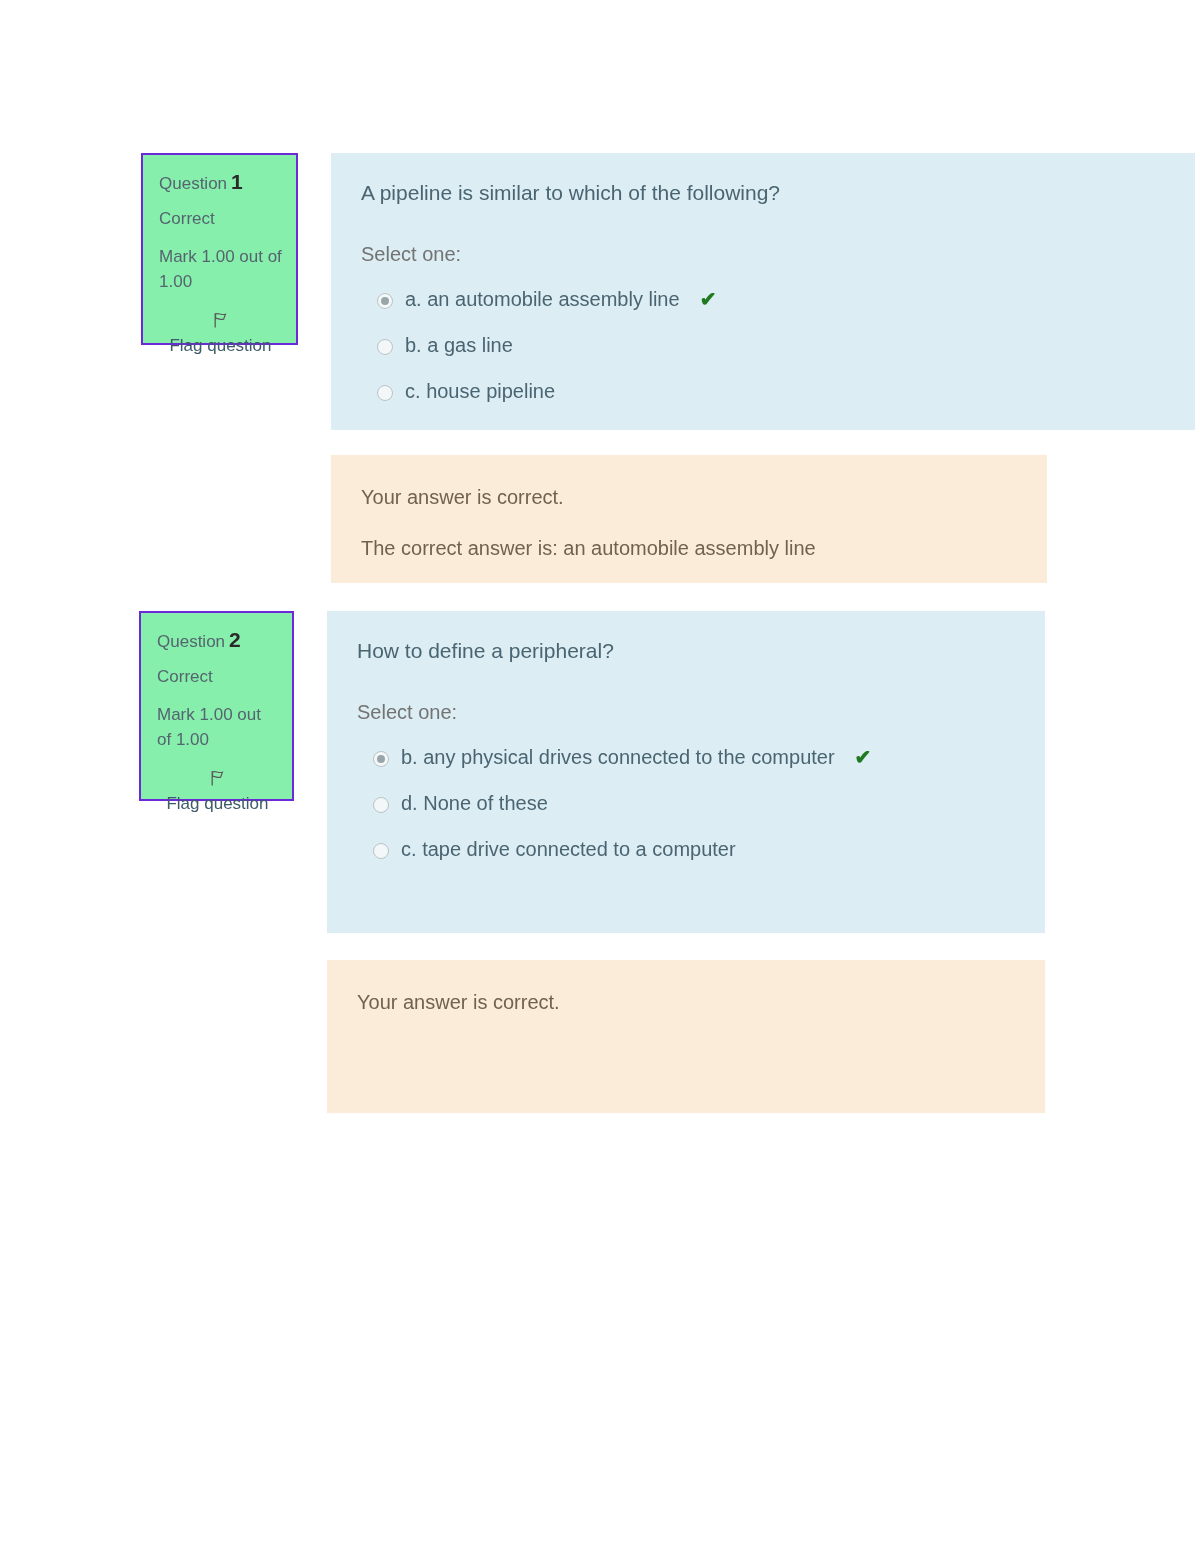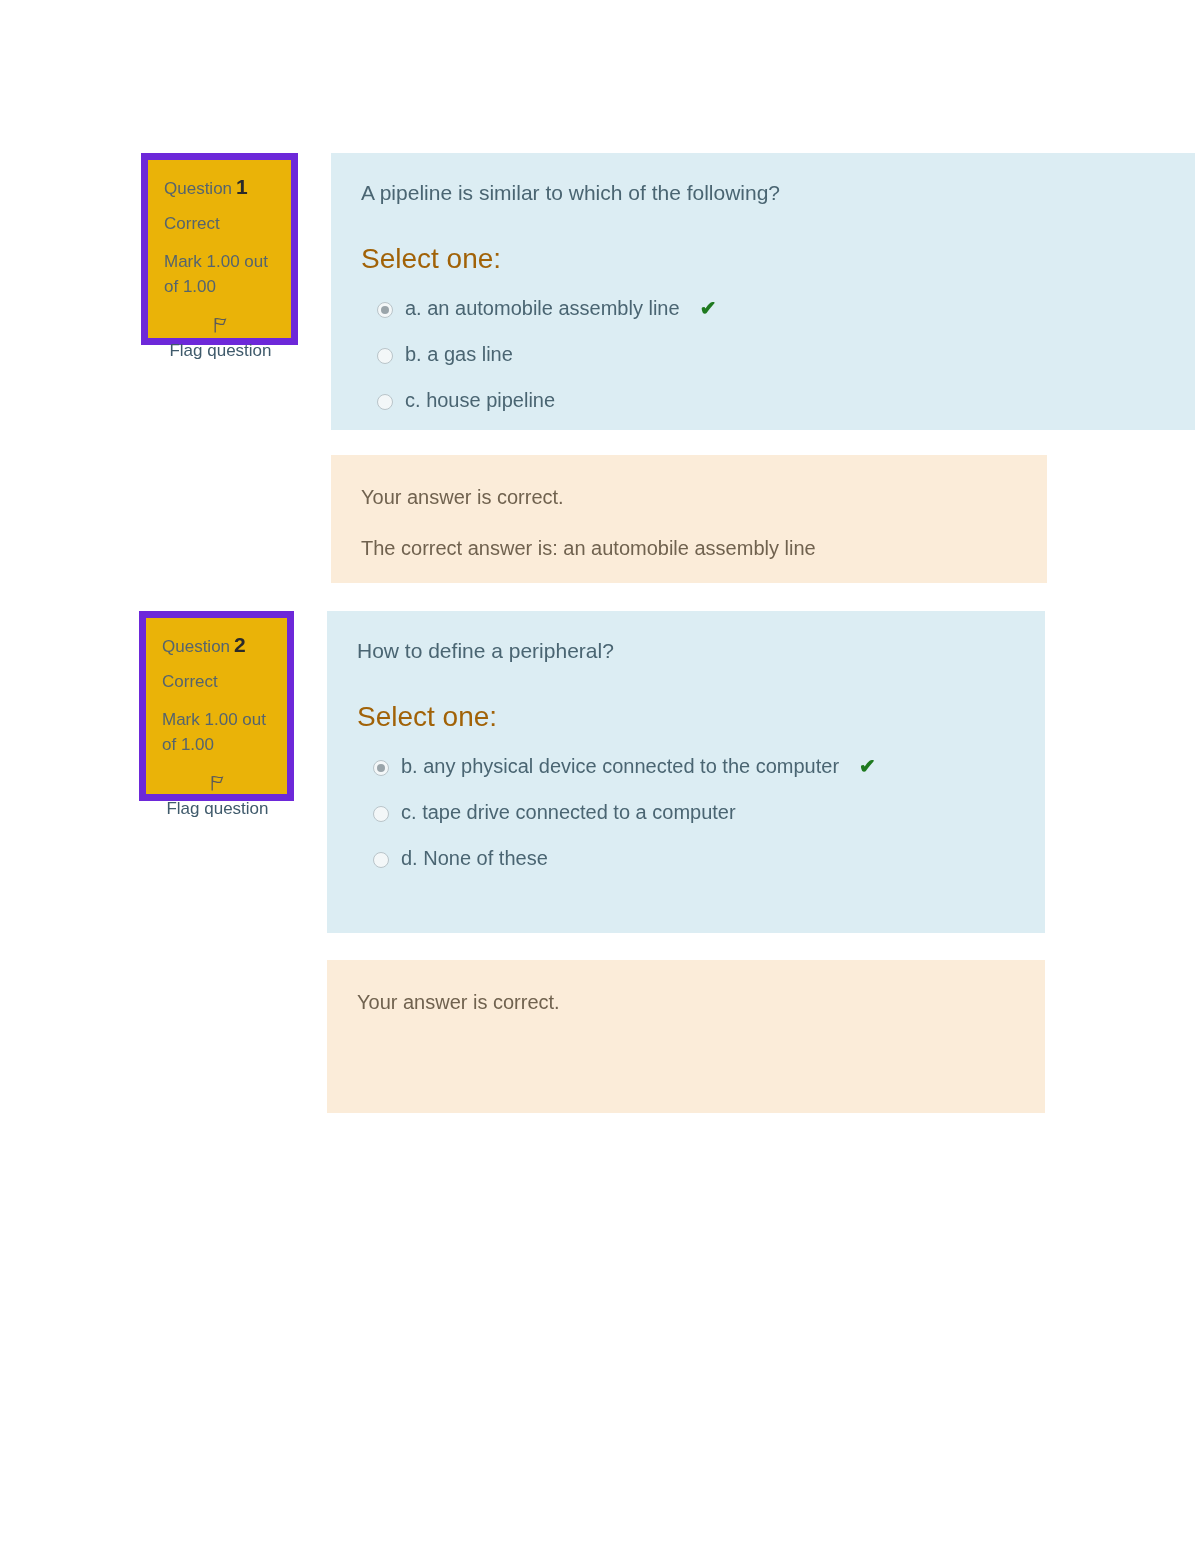--- a/index.html
+++ b/index.html
@@ -24,22 +24,22 @@
   }
 
   
   .question-block {
     position: absolute;
   }
 
   
   .info-panel {
     position: absolute;
-    background: #eab308;
-    border: 7px solid #6d28d9;
+    background: #86efac;
+    border: 2px solid #6d28d9;
     box-sizing: border-box;
     padding: 16px 14px 16px 16px;
     color: #52616b;
     font-size: 17px;
     line-height: 1.0;
   }
   .info-line {
     margin: 0 0 18px 0;
     color: #55646e;
     font-size: 17px;
@@ -84,22 +84,22 @@
     padding: 26px 30px 30px 30px;
     color: #4a6572;
   }
   .qtext {
     font-size: 21px;
     line-height: 1.35;
     color: #4a6572;
     margin: 0 0 36px 0;
   }
   .select-one {
-    font-size: 28px;
-    color: #a16207;
+    font-size: 20px;
+    color: #737373;
     margin: 0 0 10px 0;
   }
   .answers { margin: 0; padding: 0; list-style: none; }
   .answer-row {
     display: flex;
     align-items: center;
     gap: 12px;
     padding: 10px 0 10px 16px;
     font-size: 20px;
     color: #4a6572;
@@ -218,30 +218,30 @@
         <span>Flag question</span>
       </div>
     </div>
 
     <div class="qbody" style="left:327px; top:611px; width:718px; height:322px;">
       <div class="qtext">How to define a peripheral?</div>
       <div class="select-one">Select one:</div>
       <ul class="answers">
         <li class="answer-row">
           <span class="radio checked"></span>
-          <span class="answer-text"><span>b.</span>&nbsp;<span>any physical device connected to the computer</span></span>
+          <span class="answer-text"><span>b.</span>&nbsp;<span>any physical drives connected to the computer</span></span>
           <span class="correct-check">✔</span>
         </li>
         <li class="answer-row">
           <span class="radio"></span>
+          <span class="answer-text"><span>d.</span>&nbsp;<span>None of these</span></span>
+        </li>
+        <li class="answer-row">
+          <span class="radio"></span>
           <span class="answer-text"><span>c.</span>&nbsp;<span>tape drive connected to a computer</span></span>
-        </li>
-        <li class="answer-row">
-          <span class="radio"></span>
-          <span class="answer-text"><span>d.</span>&nbsp;<span>None of these</span></span>
         </li>
       </ul>
     </div>
 
     <div class="feedback" style="left:327px; top:960px; width:718px; height:153px;">
       <div class="fb-line">Your answer is correct.</div>
     </div>
   </div>
 
 </div>

